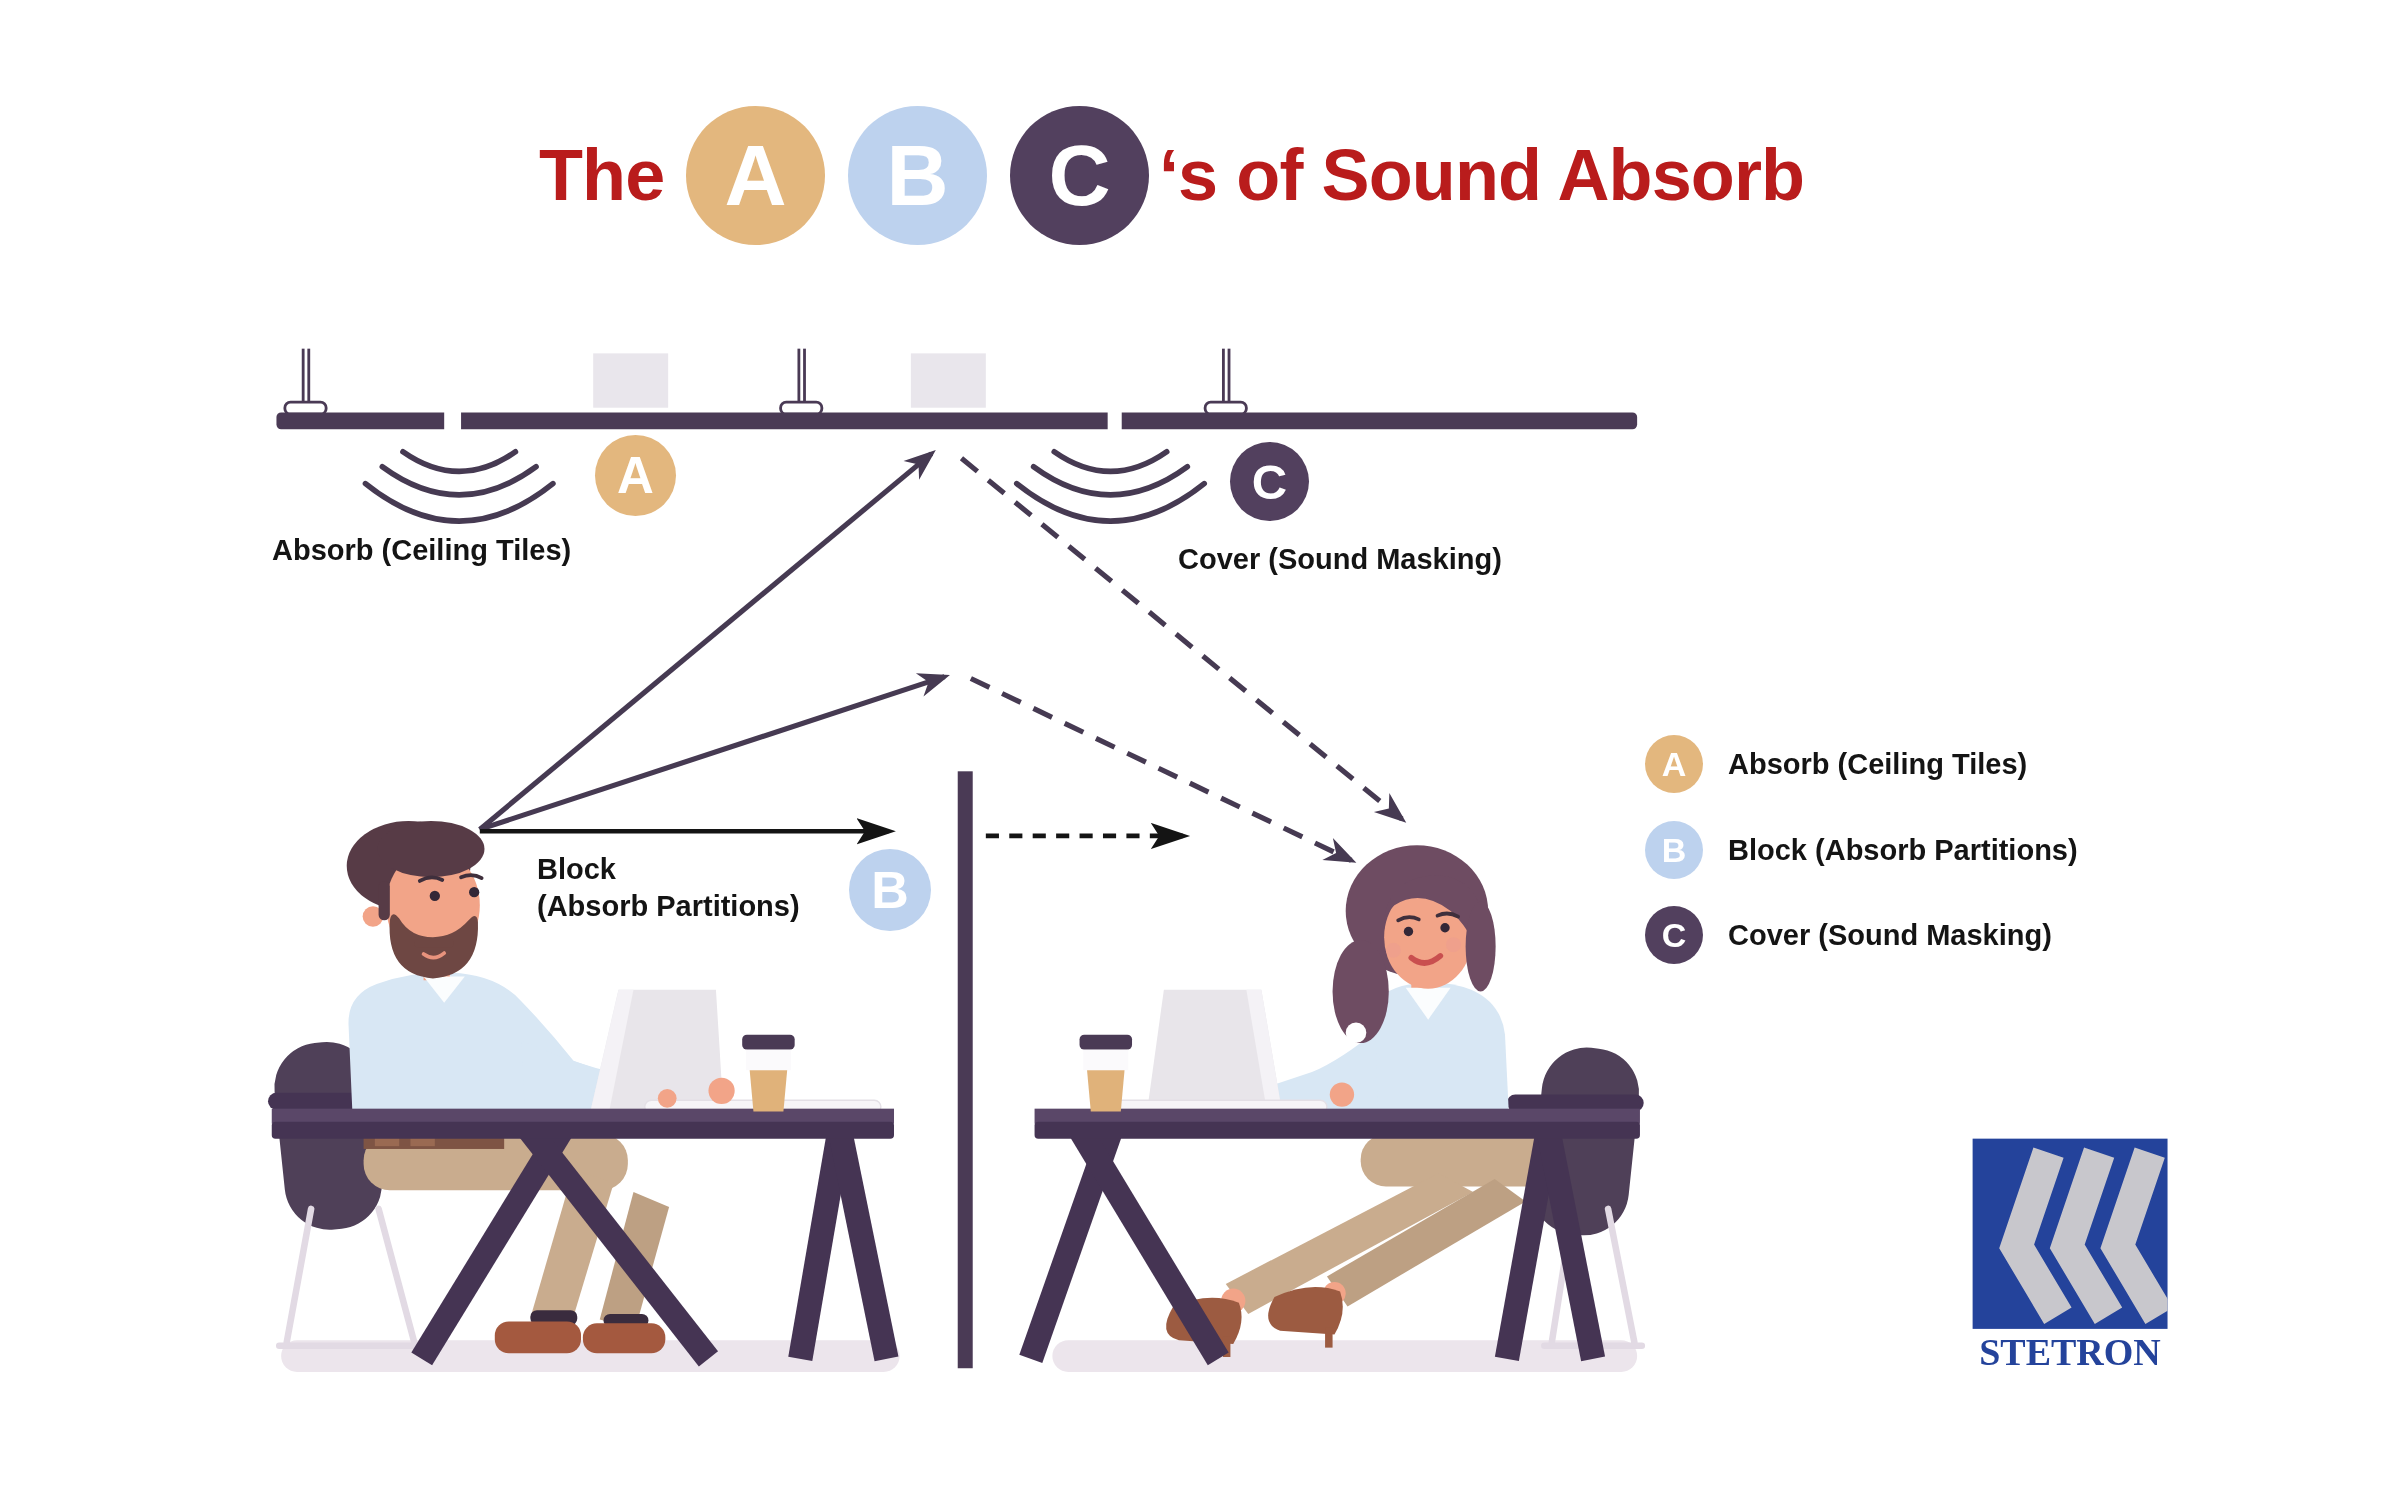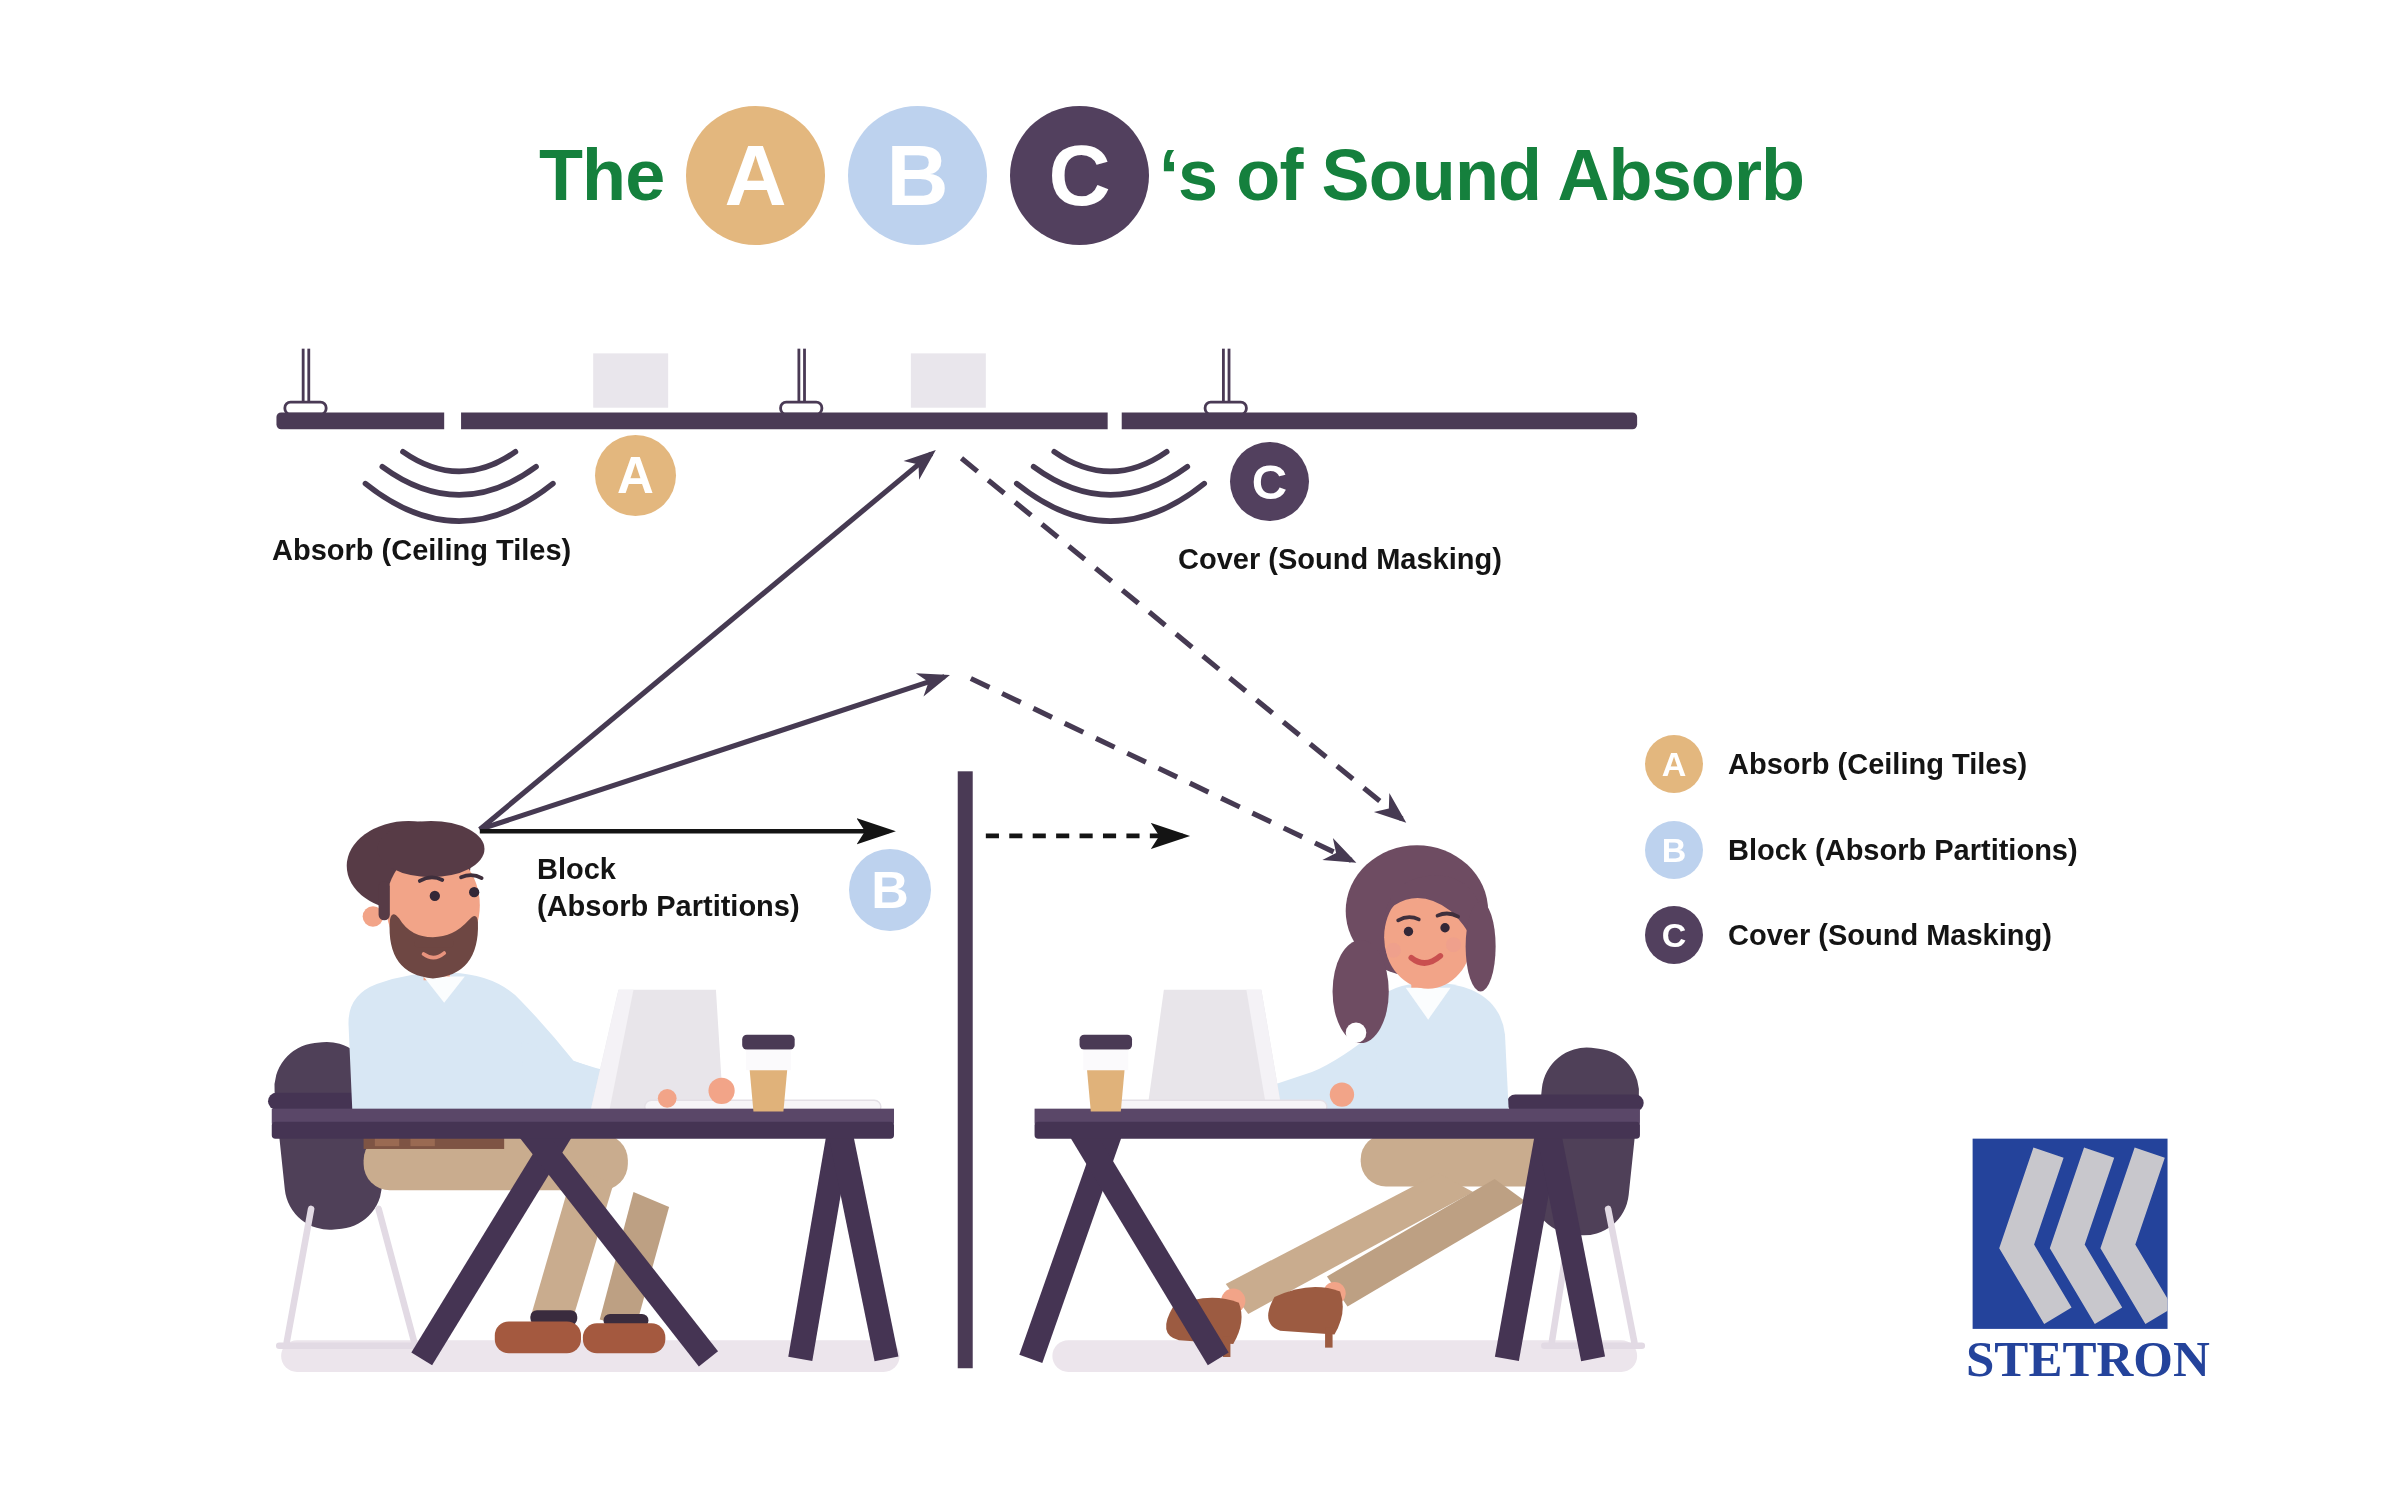--- a/index.html
+++ b/index.html
@@ -3,21 +3,21 @@
 <meta charset="utf-8">
 <style>
   html,body{margin:0;padding:0;background:#ffffff;}
   #stage{position:relative;width:2399px;height:1507px;background:#ffffff;overflow:hidden;
          font-family:"Liberation Sans", sans-serif;}
   #art{position:absolute;left:0;top:0;}
 
   .abs{position:absolute;}
 
   
-  .title-word{font-size:72px;font-weight:700;color:#15803d;letter-spacing:-0.9px;line-height:139px;height:139px;display:flex;align-items:center;}
+  .title-word{font-size:72px;font-weight:700;color:#b91c1c;letter-spacing:-0.9px;line-height:139px;height:139px;display:flex;align-items:center;}
   #title-the{left:539px;top:106px;}
   #title-suffix{left:1159px;top:106px;}
   .title-badge{width:139px;height:139px;border-radius:50%;display:flex;align-items:center;justify-content:center;
                color:#ffffff;font-size:86px;font-weight:700;top:106px;}
   #title-badge-a{left:686px;background:#E3B77E;}
   #title-badge-b{left:848px;background:#BDD2EE;}
   #title-badge-c{left:1010px;background:#52405E;}
 
   
   .diagram-badge{border-radius:50%;display:flex;align-items:center;justify-content:center;color:#fff;font-weight:700;}
@@ -38,21 +38,21 @@
   .legend-label{margin-left:25px;font-size:29px;font-weight:700;color:#141414;}
   #legend-row-a{left:1645px;top:735px;}
   #legend-row-b{left:1645px;top:821px;}
   #legend-row-c{left:1645px;top:906px;}
   #legend-row-a .legend-badge{background:#E3B77E;}
   #legend-row-b .legend-badge{background:#BDD2EE;}
   #legend-row-c .legend-badge{background:#52405E;}
 
   
   #logo-text{left:1966px;top:1330px;width:208px;text-align:center;color:#24439B;
-             font-family:"Liberation Serif", serif;font-weight:700;font-size:51px;letter-spacing:0px;}
+             font-family:"Liberation Serif", serif;font-weight:700;font-size:38px;letter-spacing:0px;}
 </style>
 </head>
 <body>
 
 <div id="stage">
 
   <svg id="art" width="2399" height="1507" viewBox="0 0 2560 1608">
     <defs>
       <marker id="mP" markerUnits="userSpaceOnUse" markerWidth="40" markerHeight="32" refX="30" refY="15" orient="auto">
         <path d="M2,2 L36,15 L2,28 L12,15 Z" fill="#463A52"></path>

